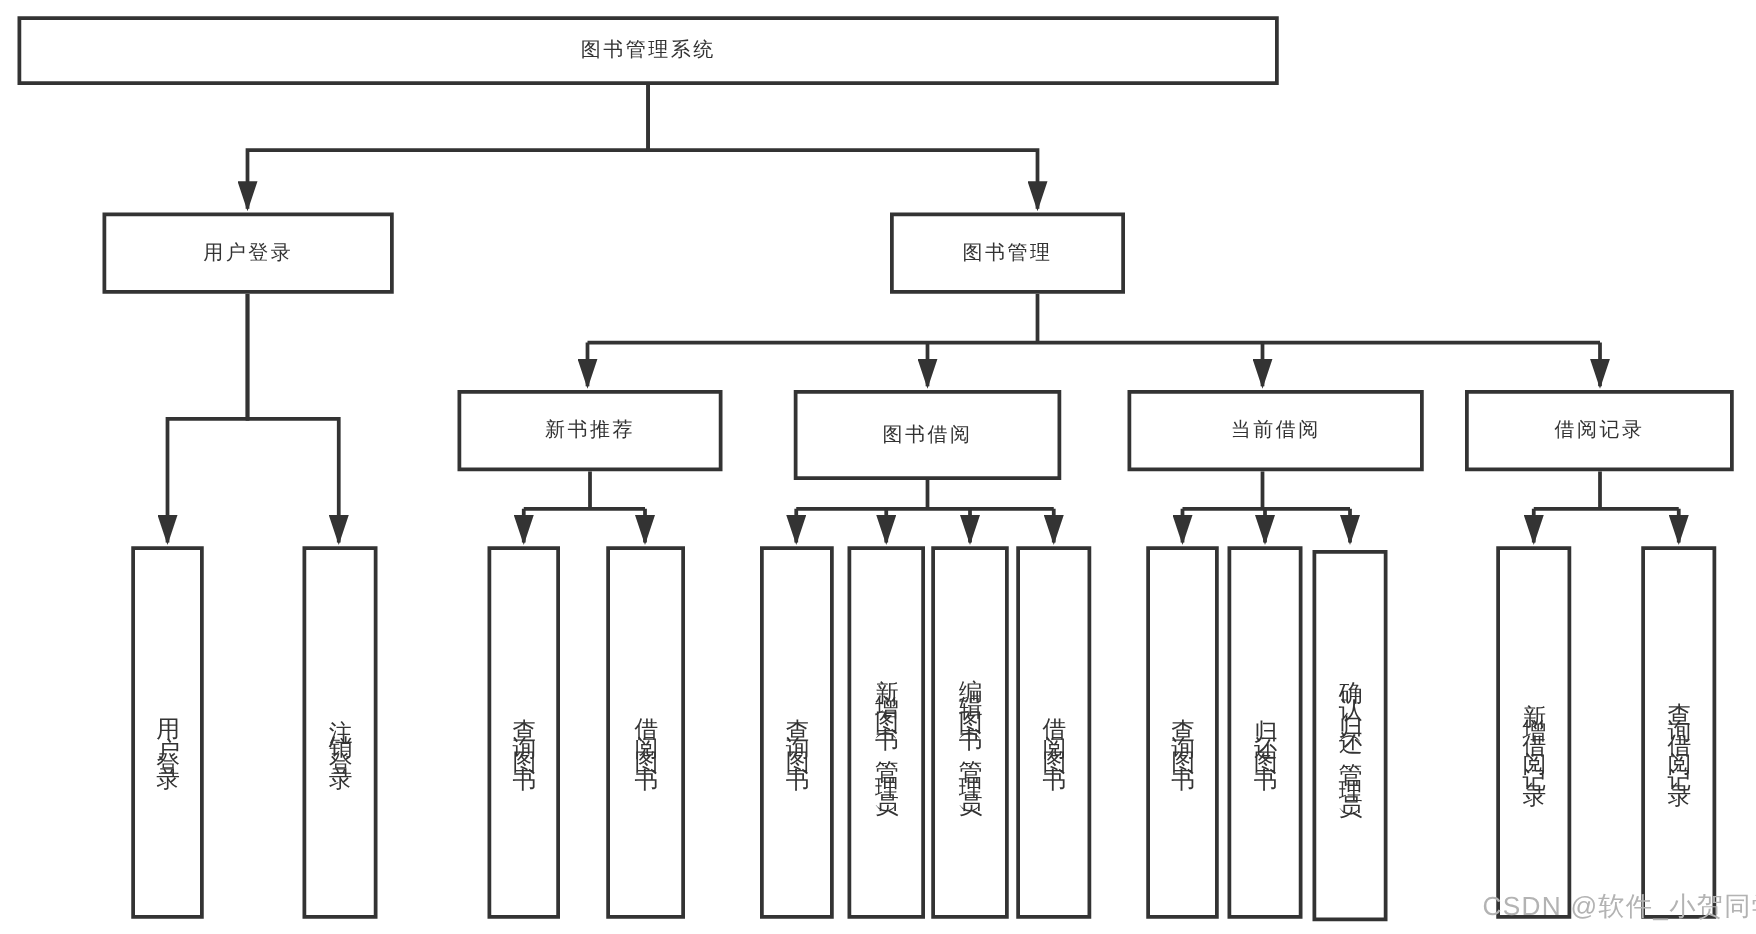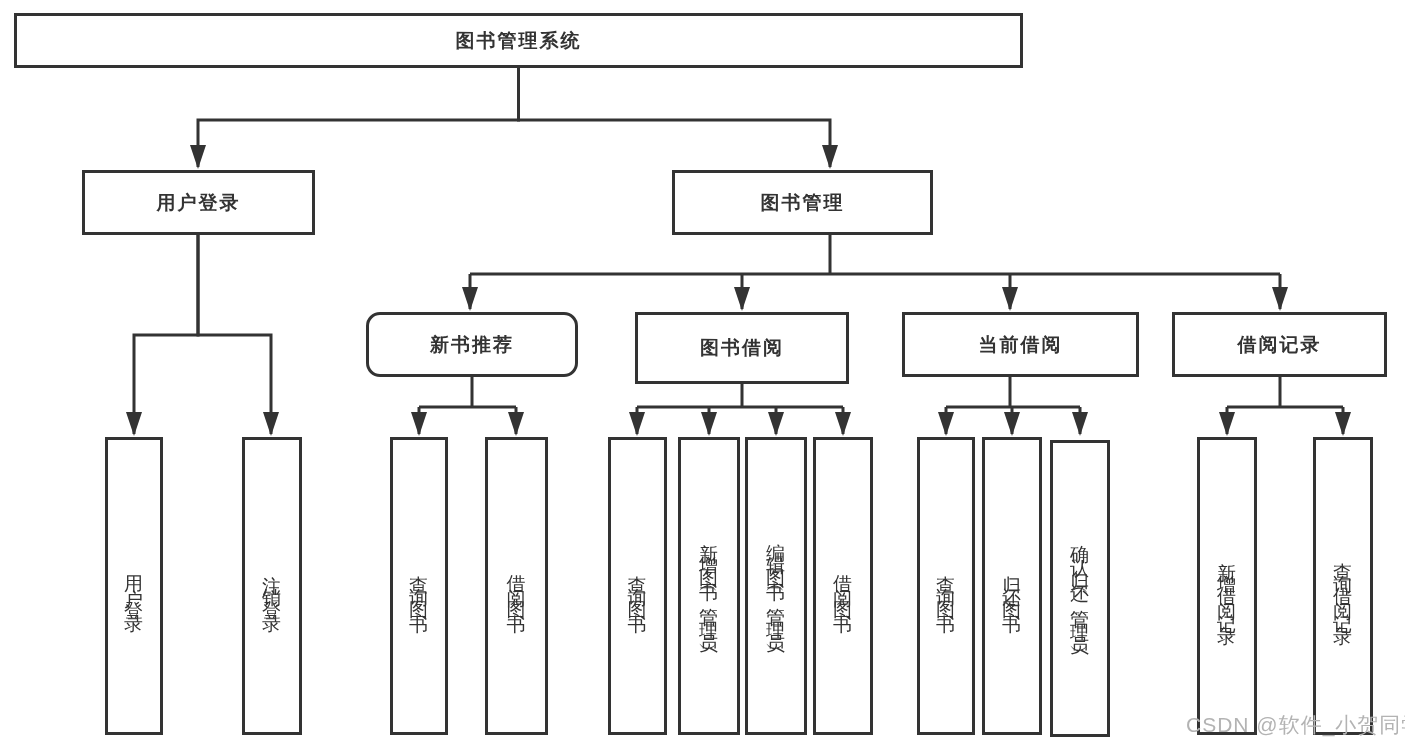--- a/index.html
+++ b/index.html
@@ -22,24 +22,23 @@
     pointer-events:none;
   }
   .box{
     position:absolute;
     border:3px solid var(--line);
     background:var(--bg);
     display:flex;align-items:center;justify-content:center;
     color:var(--text);
   }
   .hbox{
-    font-size:19px;
+    font-size:16px;
     letter-spacing:2px;
     white-space:nowrap;
-    font-weight:bold;
   }
   .vbox{
     writing-mode:vertical-rl;
     text-orientation:mixed;
     font-size:19px;
     letter-spacing:13px;
     line-height:1;
     white-space:nowrap;
   }
   .watermark{
@@ -94,23 +93,23 @@
 
       <path d="M1280,377 L1280,407 M1227,407 L1343,407"></path>
       <path d="M1227,407 L1227,434" marker-end="url(#arrow)"></path>
       <path d="M1343,407 L1343,434" marker-end="url(#arrow)"></path>
     </g>
   </svg>
 
   <div class="box hbox" style="left:14px;top:13px;width:1009px;height:55px;">图书管理系统</div>
 
   <div class="box hbox" style="left:82px;top:170px;width:233px;height:65px;">用户登录</div>
-  <div class="box hbox" style="left:672px;top:170px;width:261px;height:65px;">图书管理</div>
+  <div class="box hbox" style="left:712px;top:170px;width:188px;height:65px;">图书管理</div>
 
-  <div class="box hbox" style="left:366px;top:312px;width:212px;height:65px;border-radius:14px;">新书推荐</div>
+  <div class="box hbox" style="left:366px;top:312px;width:212px;height:65px;">新书推荐</div>
   <div class="box hbox" style="left:635px;top:312px;width:214px;height:72px;">图书借阅</div>
   <div class="box hbox" style="left:902px;top:312px;width:237px;height:65px;">当前借阅</div>
   <div class="box hbox" style="left:1172px;top:312px;width:215px;height:65px;">借阅记录</div>
 
   <div class="box vbox" style="left:105px;top:437px;width:58px;height:298px;">用户登录</div>
   <div class="box vbox" style="left:242px;top:437px;width:60px;height:298px;">注销登录</div>
 
   <div class="box vbox" style="left:390px;top:437px;width:58px;height:298px;">查询图书</div>
   <div class="box vbox" style="left:485px;top:437px;width:63px;height:298px;">借阅图书</div>
 

